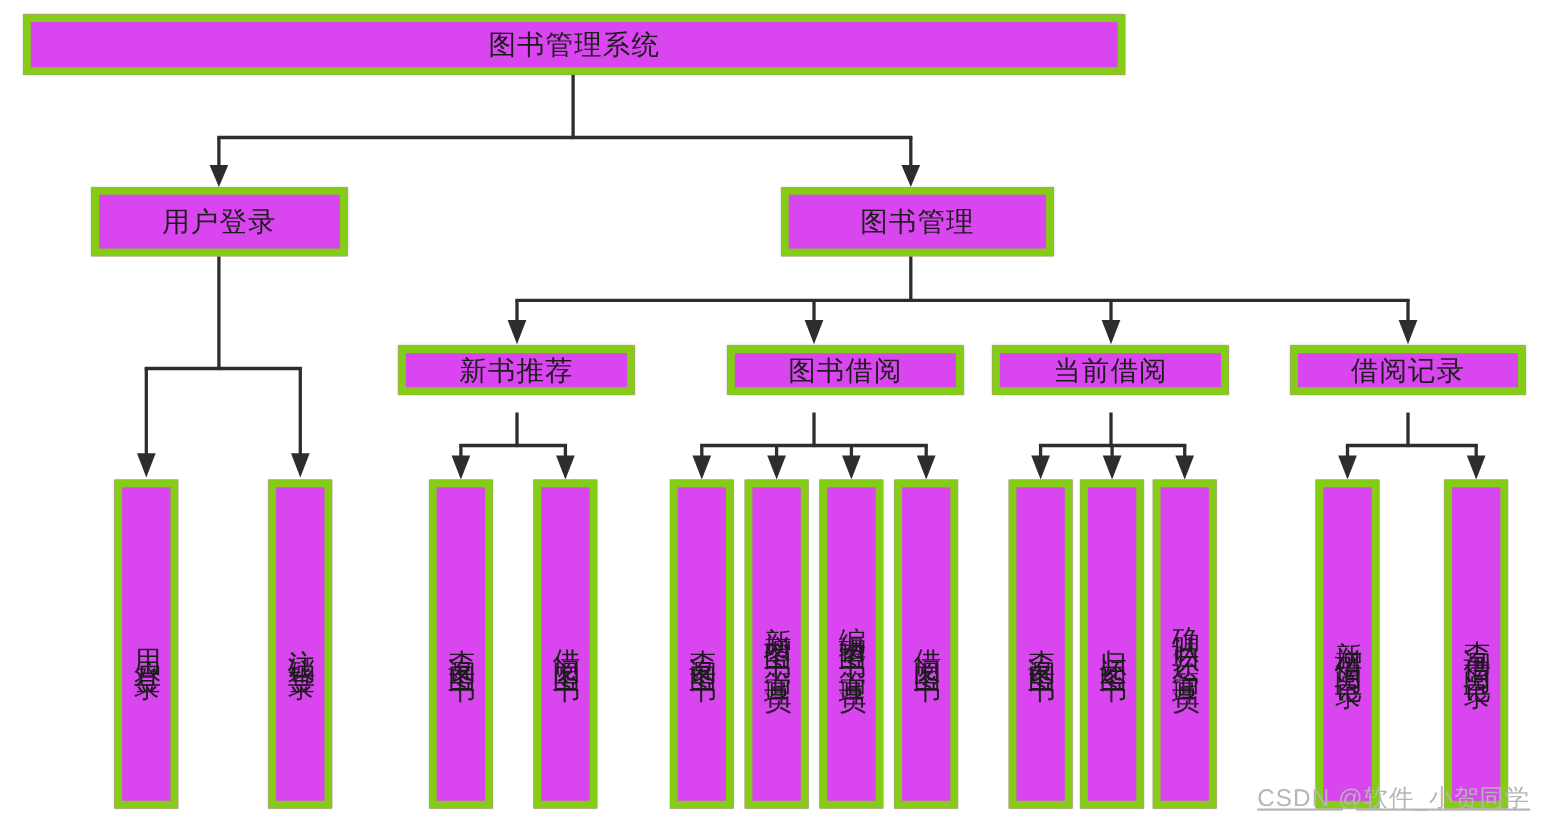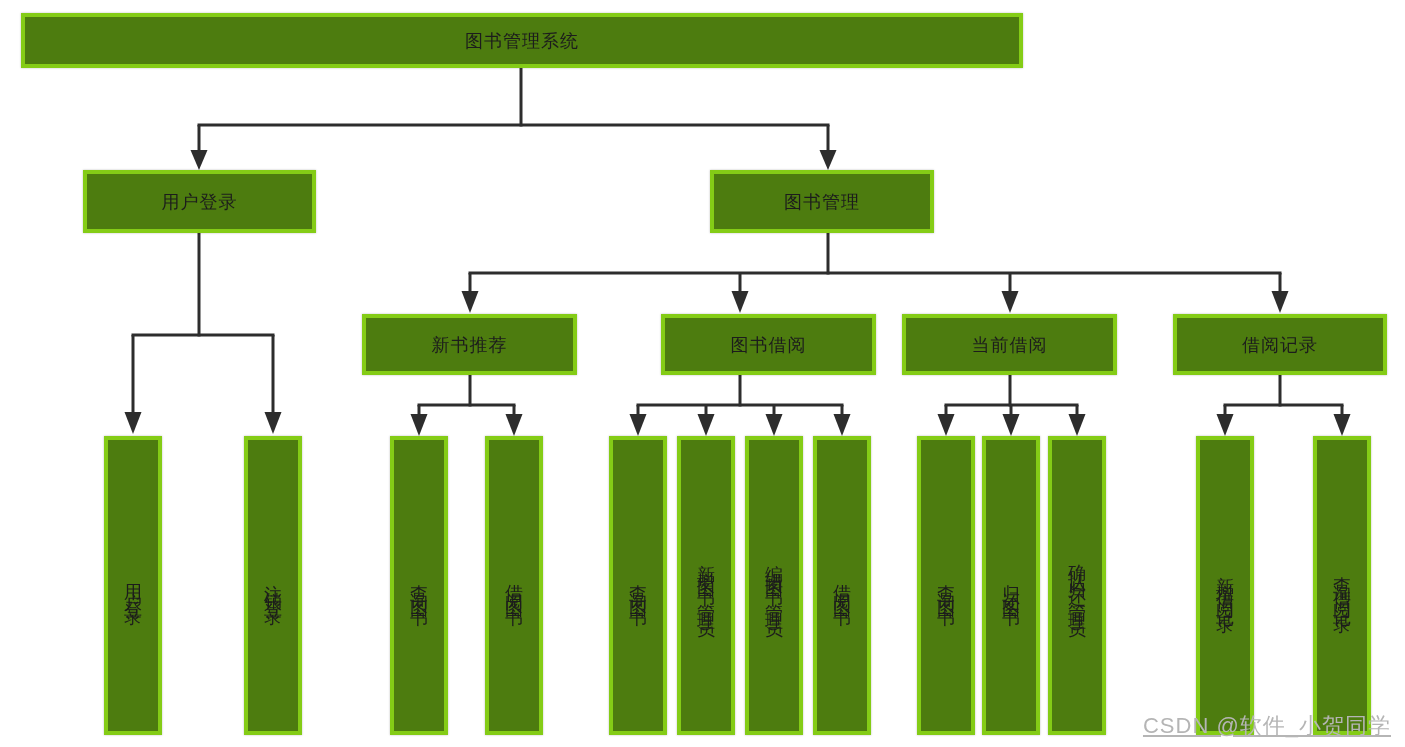--- a/index.html
+++ b/index.html
@@ -15,35 +15,35 @@
     position: absolute;
     left: 0; top: 0;
     width: 1405px; height: 747px;
     pointer-events: none;
   }
   .connector-layer line { stroke: #2d2d2d; stroke-width: 3; }
   .connector-layer polygon { fill: #2d2d2d; stroke: none; }
   .node {
     position: absolute;
     box-sizing: border-box;
-    border: 4px solid #84cc16;
-    background: #4d7c0f;
+    border: 7px solid #84cc16;
+    background: #d946ef;
     display: flex;
     align-items: center;
     justify-content: center;
     color: #1c1c1c;
-    font-size: 18px;
+    font-size: 25px;
     letter-spacing: 1px;
     box-shadow: 0 0 2px rgba(0,0,0,0.25);
     white-space: nowrap;
   }
   .node.root  { left: 21px;  top: 13px;  width: 1002px; height: 55px; }
   .node.lvl2a { left: 83px;  top: 170px; width: 233px;  height: 63px; }
-  .node.lvl2b { left: 710px; top: 170px; width: 224px;  height: 63px; }
-  .node.lvl3  { top: 314px; height: 61px; }
+  .node.lvl2b { left: 710px; top: 170px; width: 248px;  height: 63px; }
+  .node.lvl3  { top: 314px; height: 45px; }
   .g1 { left: 362px;  width: 215px; }
   .g2 { left: 633px;  width: 215px; margin-left: 28px; }
   .g3 { left: 902px;  width: 215px; }
   .g4 { left: 1173px; width: 214px; }
   .vbox {
     top: 436px;
     width: 58px;
     height: 299px;
     writing-mode: vertical-rl;
     text-orientation: mixed;

